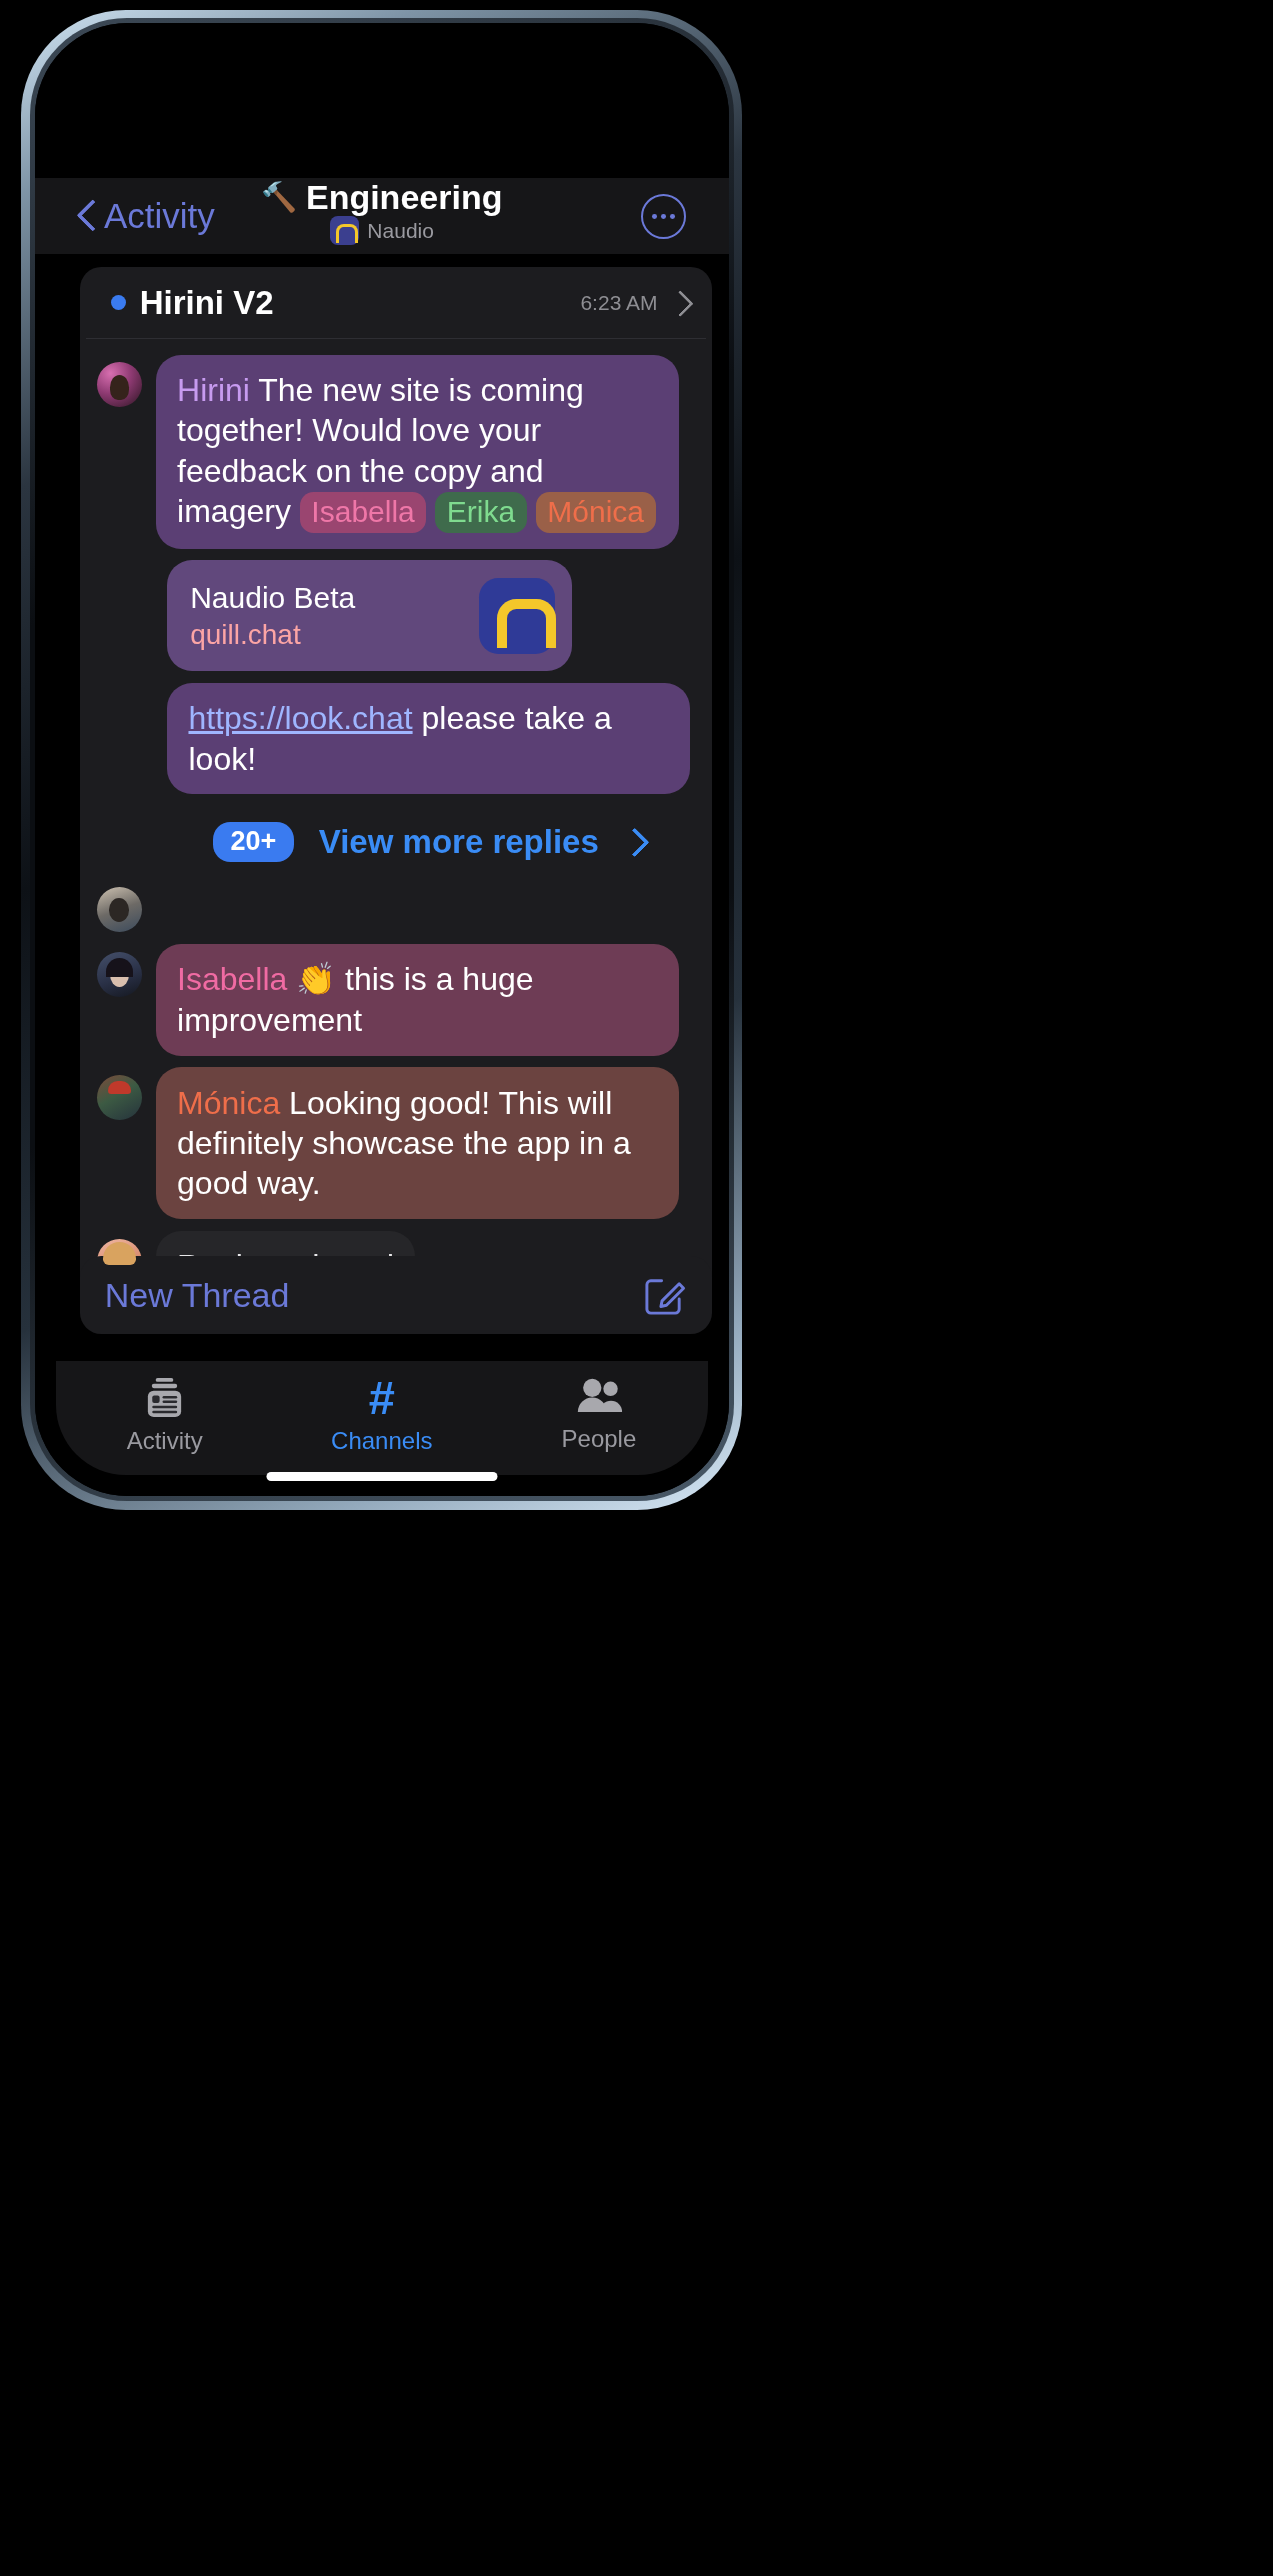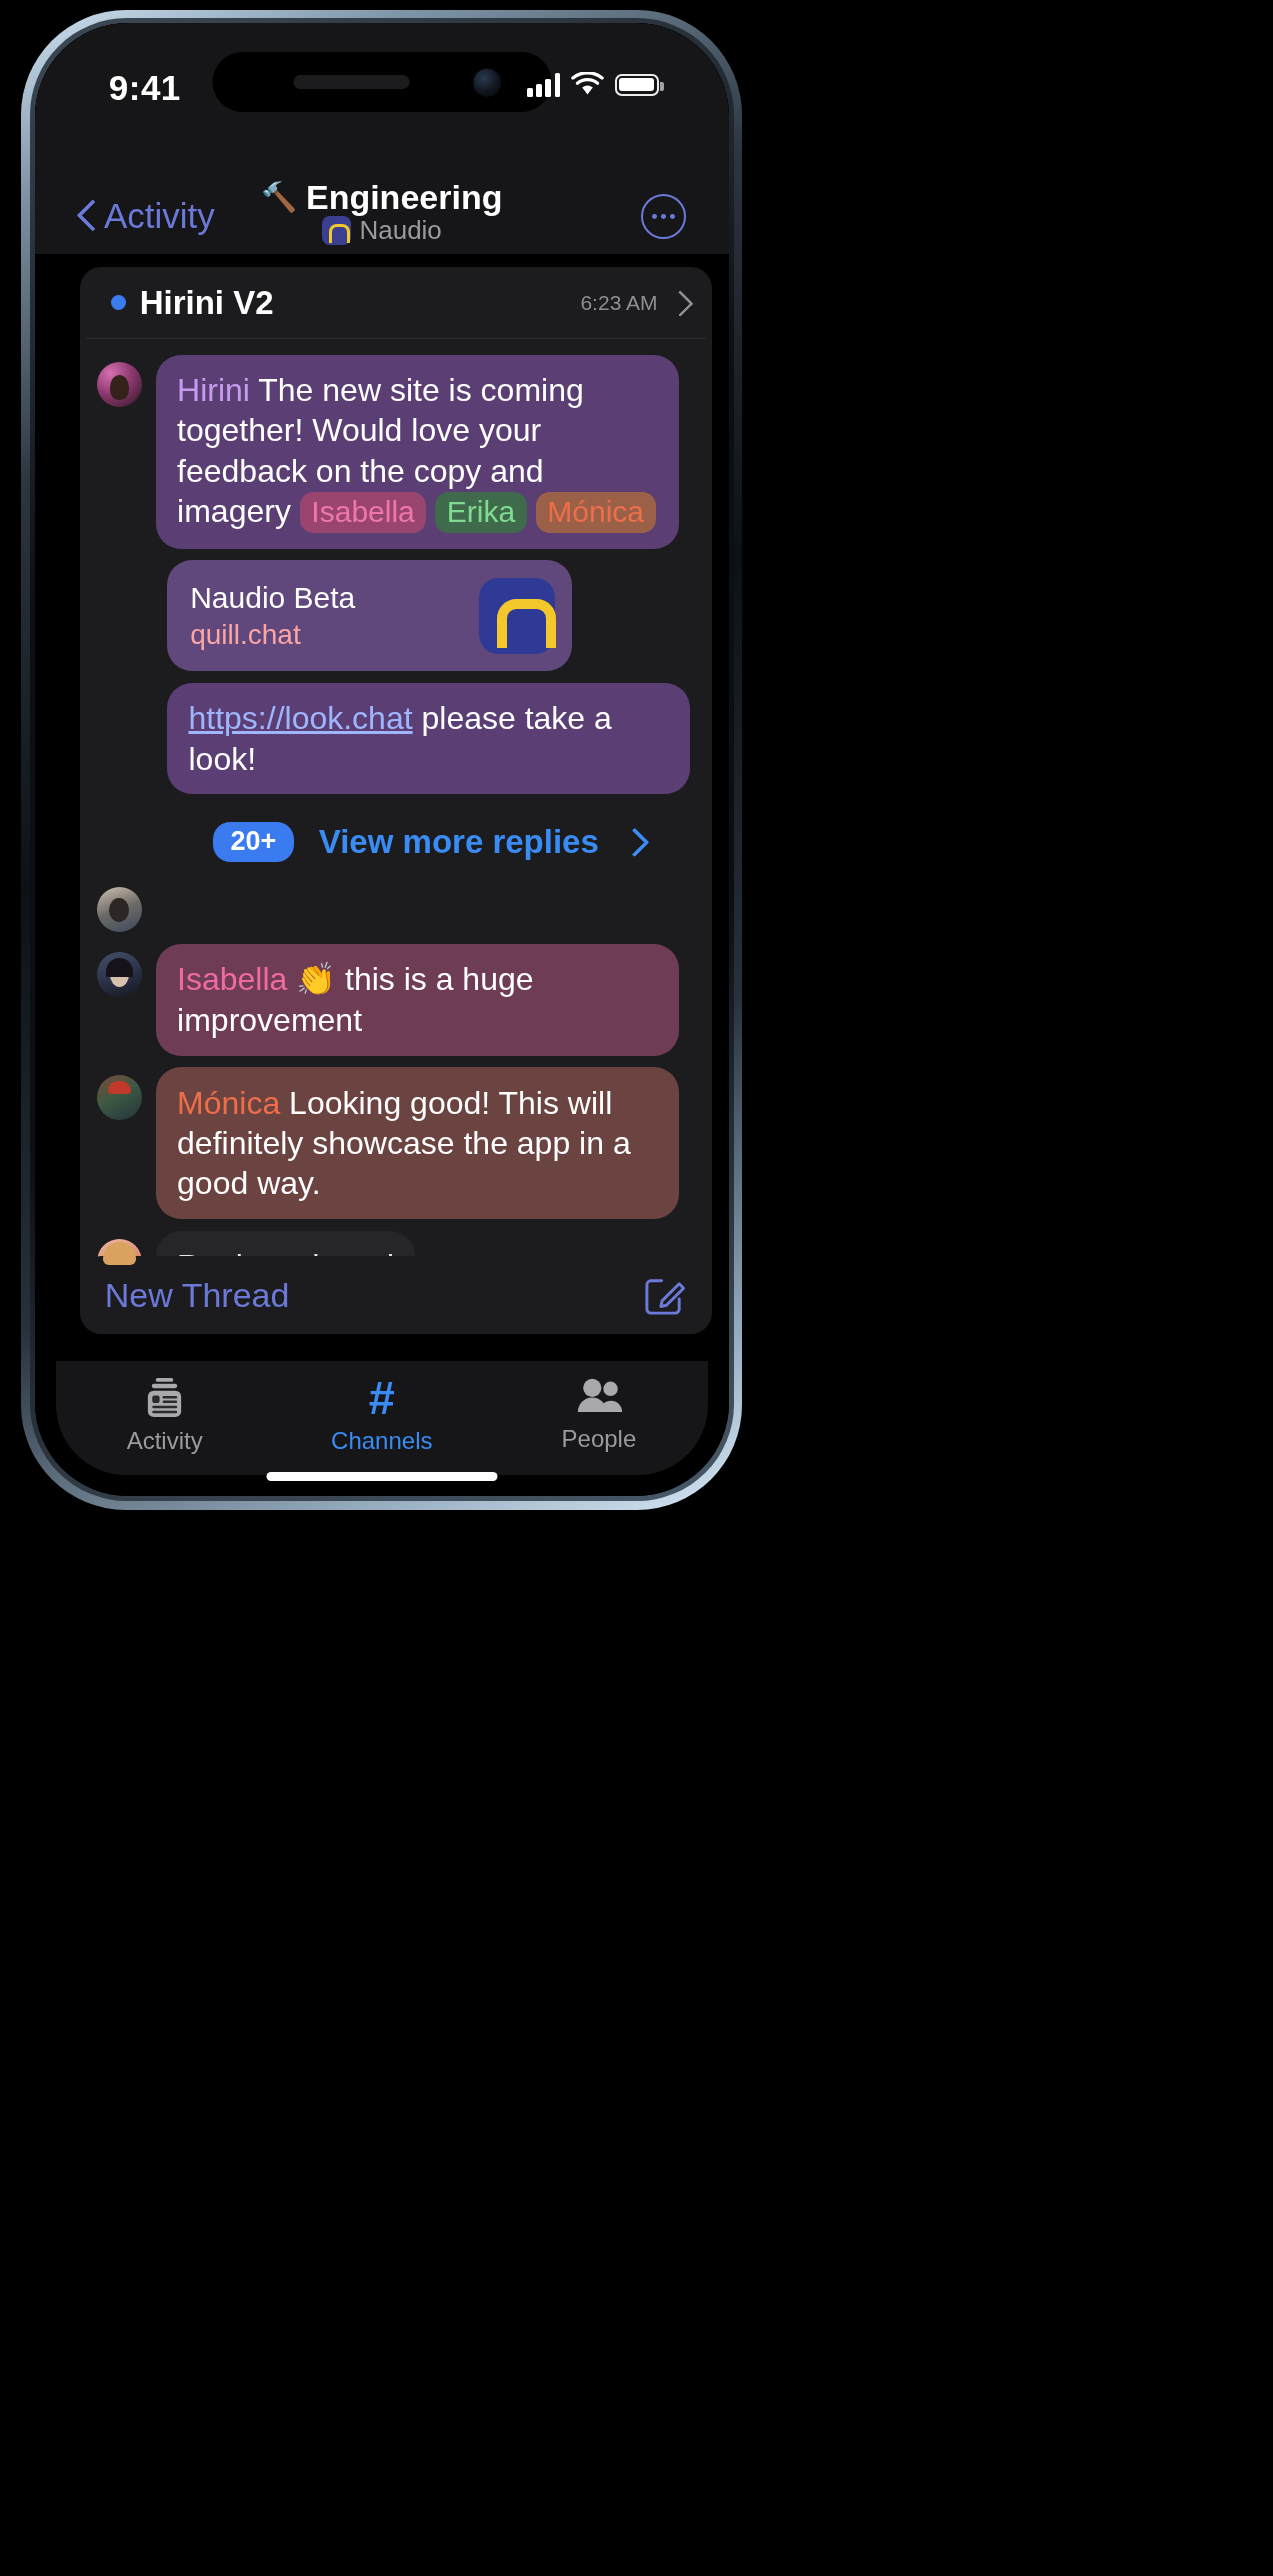--- a/index.html
+++ b/index.html
@@ -108,21 +108,21 @@
     position:absolute; left:0; right:0; top:1.9px;
     display:flex; flex-direction:column; align-items:center; gap:1.9px;
   }
   .nav-title{
     display:flex; align-items:center; gap:8.7px;
     font-size:34px; font-weight:700; color:#fff; line-height:1;
   }
   .hammer{ font-size:29px; line-height:1; }
   .nav-sub{
     display:flex; align-items:center; gap:8.7px;
-    font-size:26px; color:#9a9aa0; line-height:1;
+    font-size:21px; color:#9a9aa0; line-height:1;
   }
   .naudio-logo{
     width:29px; height:29px; border-radius:7.8px;
     background:#3b3f8f; position:relative; flex:none;
   }
   .naudio-logo::before{
     content:""; position:absolute; left:6.8px; top:7.8px;
     width:15.5px; height:16.5px;
     border:3.9px solid #f4c72a; border-bottom:none;
     border-radius:7.8px 7.8px 0 0;
@@ -284,43 +284,20 @@
   <div class="phone-outer">
     <div class="sb left" style="top:184px;  width:6.8px; height:37px;"></div>
     <div class="sb left" style="top:271px;  width:6.8px; height:76px;"></div>
     <div class="sb left" style="top:372px;  width:6.8px; height:76px;"></div>
     <div class="sb right" style="top:320px;  width:6.8px; height:114px;"></div>
 
     <div class="phone-band">
       <div class="phone-screen">
         <div class="screen-inner">
 
-          <div class="statusbar">
-            <div class="status-time">9:41</div>
-            <div class="notch">
-              <div class="notch-speaker"></div>
-              <div class="notch-cam"></div>
-            </div>
-            <div class="status-right">
-              <span class="sig">
-                  <i></i>
-                  <i></i>
-                  <i></i>
-                  <i></i>
-                </span>
-              <svg width="33" height="25" viewBox="0 0 34 26">
-                <path d="M17 23.5 L11.5 16.2 a9 9 0 0 1 11 0 Z" fill="#fff"></path>
-                <path d="M6.5 11.6 a16.5 16.5 0 0 1 21 0" stroke="#fff" stroke-width="3.4" fill="none" stroke-linecap="round"></path>
-                <path d="M1.8 6.2 a24 24 0 0 1 30.4 0" stroke="#fff" stroke-width="3.4" fill="none" stroke-linecap="round"></path>
-              </svg>
-              <span class="batt">
-                  <b></b>
-                </span>
-            </div>
-          </div>
 
           <div class="navbar">
             <div class="nav-back">
               <span class="chev-left"></span>
               <span>Activity</span>
             </div>
             <div class="nav-center">
               <div class="nav-title">
                 <span class="hammer">🔨</span>
                 <span>Engineering</span>

